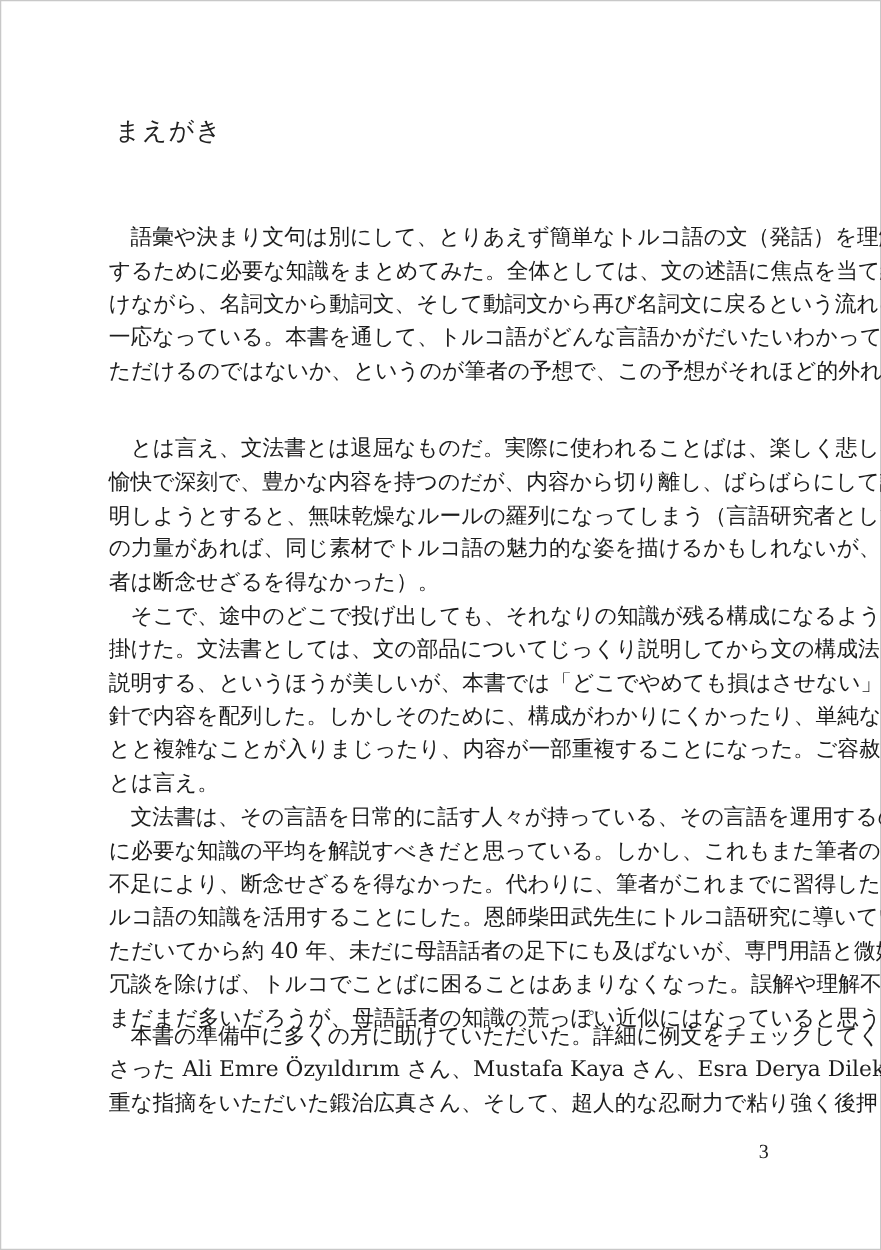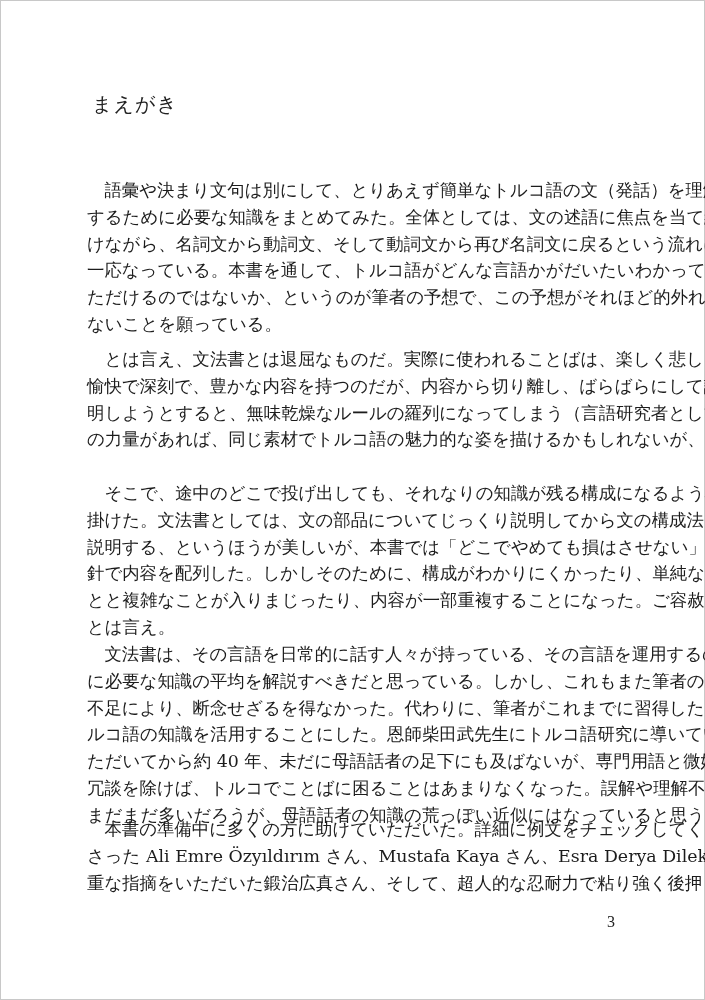--- a/index.html
+++ b/index.html
@@ -30,28 +30,28 @@
 
 <div class="page">
   <div class="title">まえがき</div>
 
   <div class="body-text" style="top:176px;">
     <span class="line">　語彙や決まり文句は別にして、とりあえず簡単なトルコ語の文（発話）を理解</span>
     <span class="line">するために必要な知識をまとめてみた。全体としては、文の述語に焦点を当て続</span>
     <span class="line">けながら、名詞文から動詞文、そして動詞文から再び名詞文に戻るという流れに、</span>
     <span class="line">一応なっている。本書を通して、トルコ語がどんな言語かがだいたいわかってい</span>
     <span class="line">ただけるのではないか、というのが筆者の予想で、この予想がそれほど的外れで</span>
-    <span class="line last">ないことを願っている。</span>
   </div>
 
   <div class="body-text" style="top:345px;">
     <span class="line">　とは言え、文法書とは退屈なものだ。実際に使われることばは、楽しく悲しく、</span>
     <span class="line">愉快で深刻で、豊かな内容を持つのだが、内容から切り離し、ばらばらにして説</span>
     <span class="line">明しようとすると、無味乾燥なルールの羅列になってしまう（言語研究者として</span>
     <span class="line">の力量があれば、同じ素材でトルコ語の魅力的な姿を描けるかもしれないが、筆</span>
+    <span class="line last">者は断念せざるを得なかった）。</span>
   </div>
 
   <div class="body-text" style="top:479px;">
     <span class="line">　そこで、途中のどこで投げ出しても、それなりの知識が残る構成になるよう心</span>
     <span class="line">掛けた。文法書としては、文の部品についてじっくり説明してから文の構成法を</span>
     <span class="line">説明する、というほうが美しいが、本書では「どこでやめても損はさせない」方</span>
     <span class="line">針で内容を配列した。しかしそのために、構成がわかりにくかったり、単純なこ</span>
     <span class="line">とと複雑なことが入りまじったり、内容が一部重複することになった。ご容赦い</span>
     <span class="line last">とは言え。</span>
   </div>

